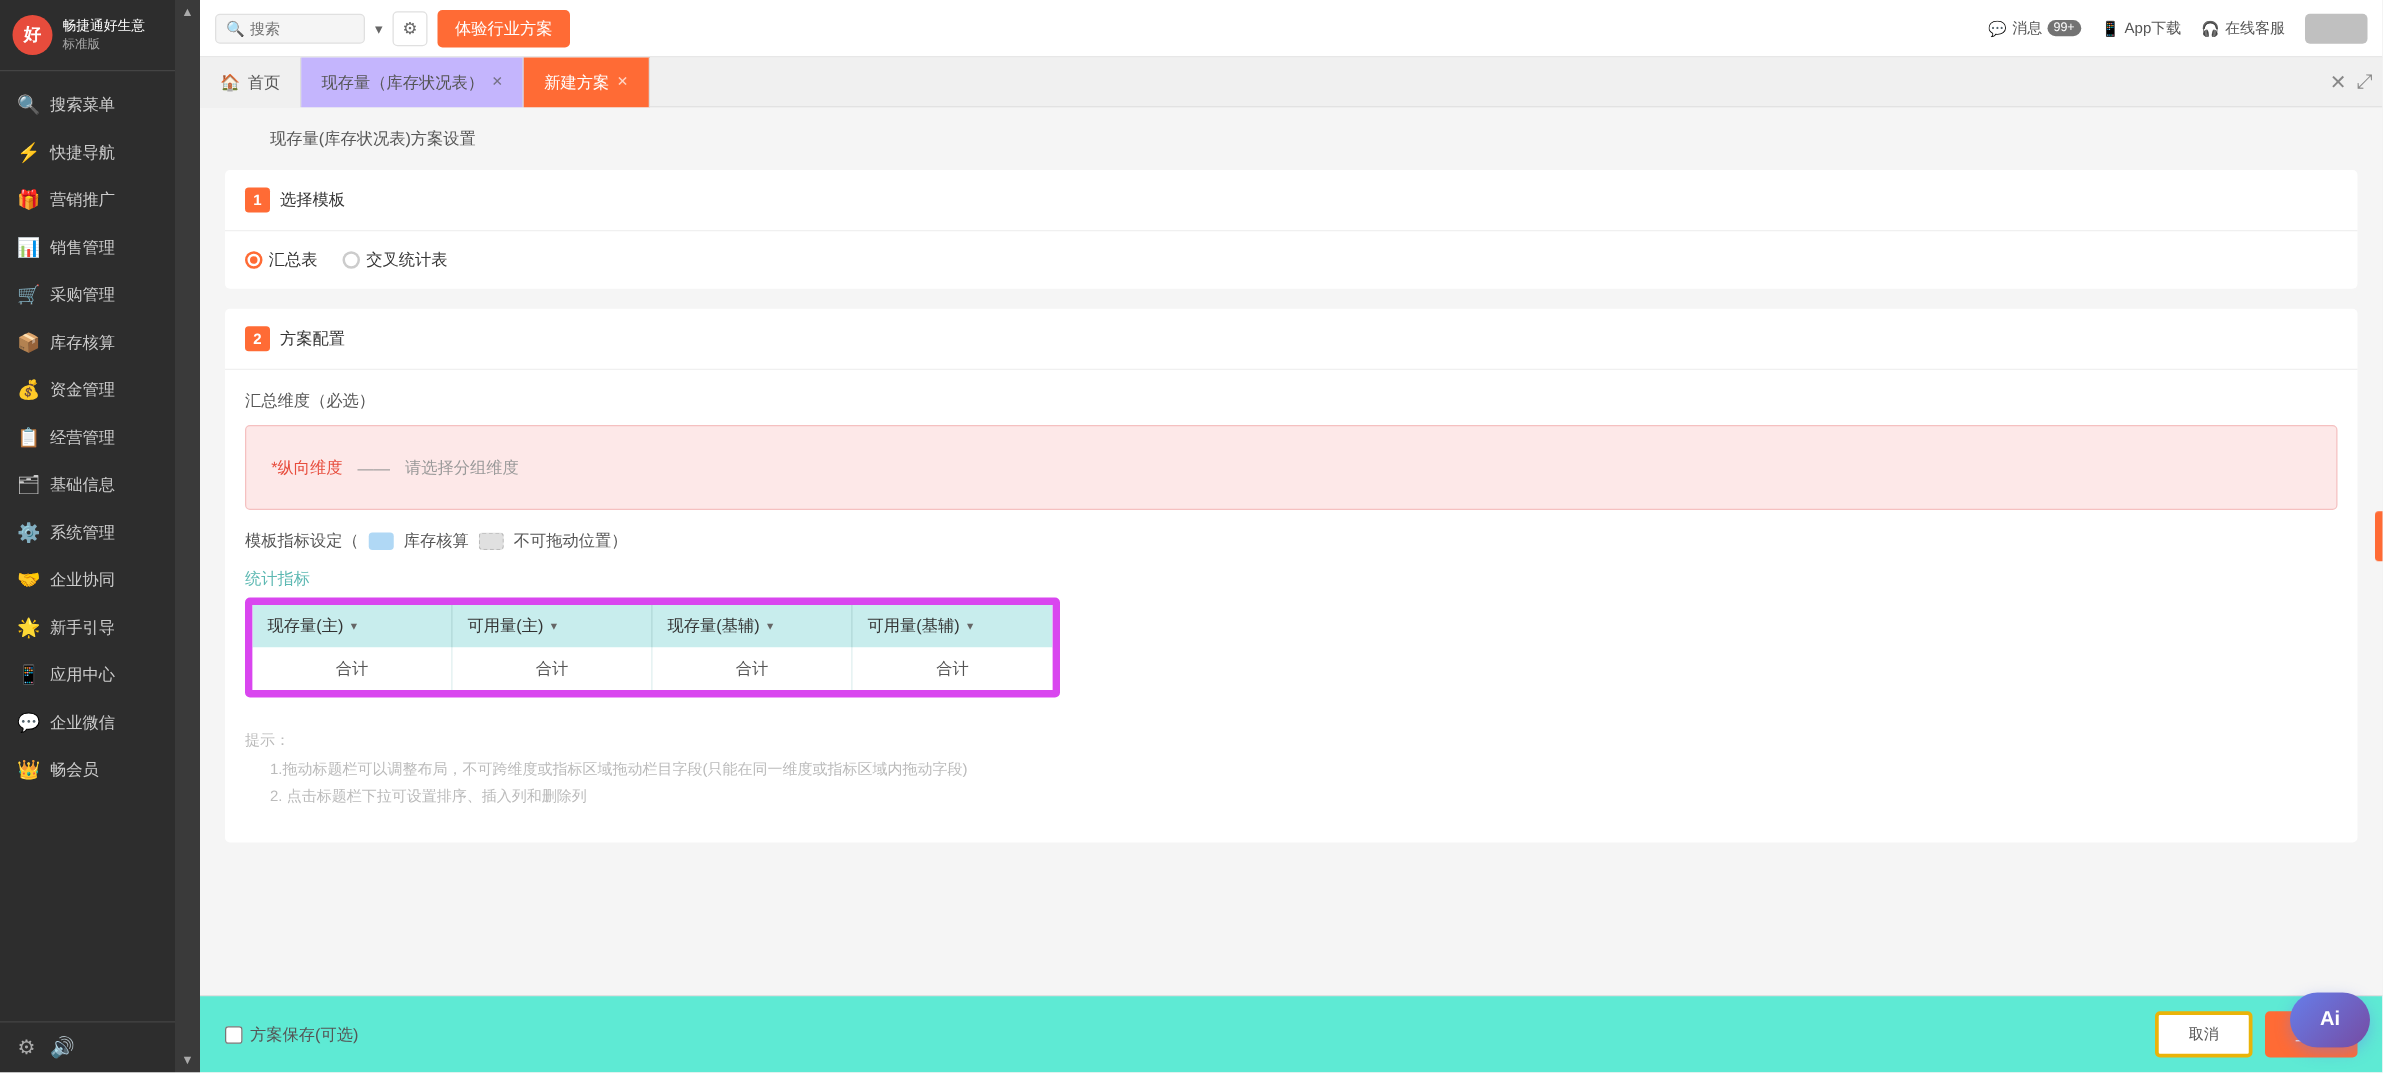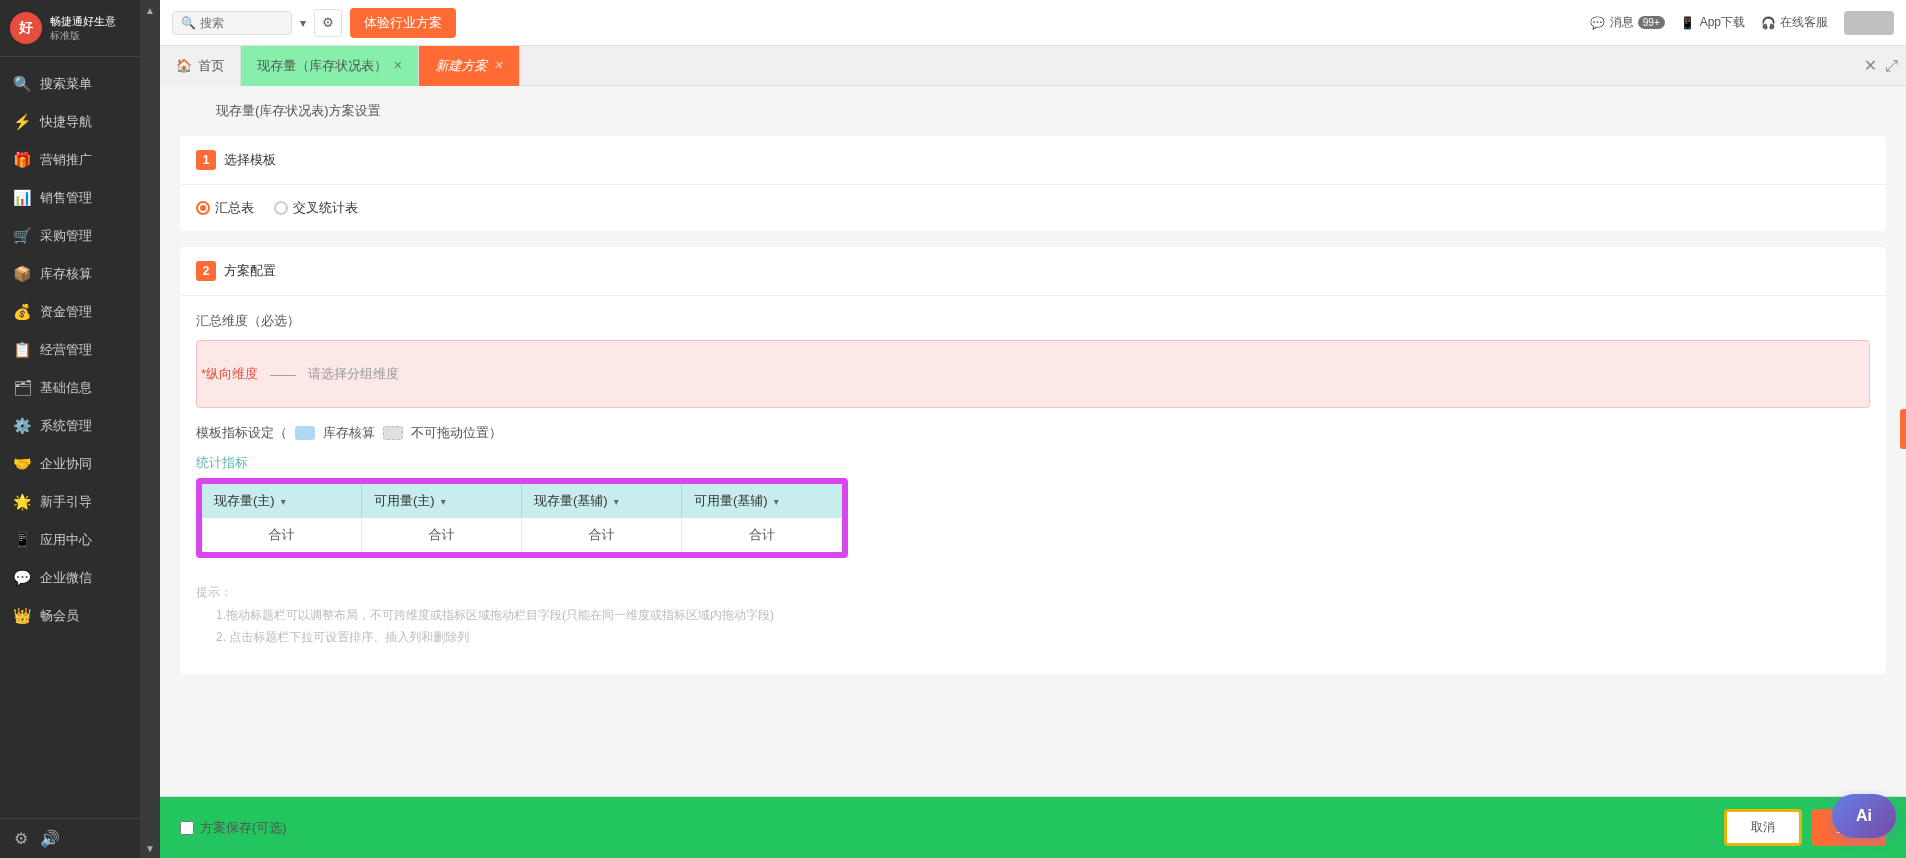--- a/index.html
+++ b/index.html
@@ -195,34 +195,33 @@
       height: 40px;
       padding: 0 0;
       flex-shrink: 0;
       border-bottom: 1px solid #ddd;
     }
     .tab {
       display: flex;
       align-items: center;
       padding: 0 16px;
       height: 40px;
-      background: #86efac;
+      background: #c4b5fd;
       border-right: 1px solid #ddd;
       cursor: pointer;
       font-size: 13px;
       color: #555;
       gap: 6px;
     }
     .tab.home {
       background: #f0f0f0;
     }
     .tab.active {
       background: #ff6b35;
       color: white;
-      font-style: italic;
     }
     .tab-close {
       font-size: 11px;
       cursor: pointer;
       opacity: 0.7;
     }
     .tabbar-right {
       margin-left: auto;
       display: flex;
       align-items: center;
@@ -327,21 +326,21 @@
       font-size: 13px;
       color: #555;
       margin-bottom: 10px;
     }
 
     
     .dimension-area {
       background: #fde8e8;
       border: 1px solid #f5c0c0;
       border-radius: 4px;
-      padding: 24px 4px;
+      padding: 24px 20px;
       display: flex;
       align-items: center;
       gap: 12px;
       margin-bottom: 16px;
     }
     .dim-label-req {
       color: #e74c3c;
       font-size: 13px;
     }
     .dim-dash {
@@ -439,21 +438,21 @@
     }
     .tip-item {
       font-size: 12px;
       color: #bbb;
       line-height: 1.8;
       padding-left: 20px;
     }
 
     
     .footer {
-      background: #22c55e;
+      background: #5eead4;
       border-top: 1px solid #e0e0e0;
       padding: 12px 20px;
       display: flex;
       align-items: center;
       justify-content: space-between;
       flex-shrink: 0;
     }
     .footer-left {
       display: flex;
       align-items: center;

